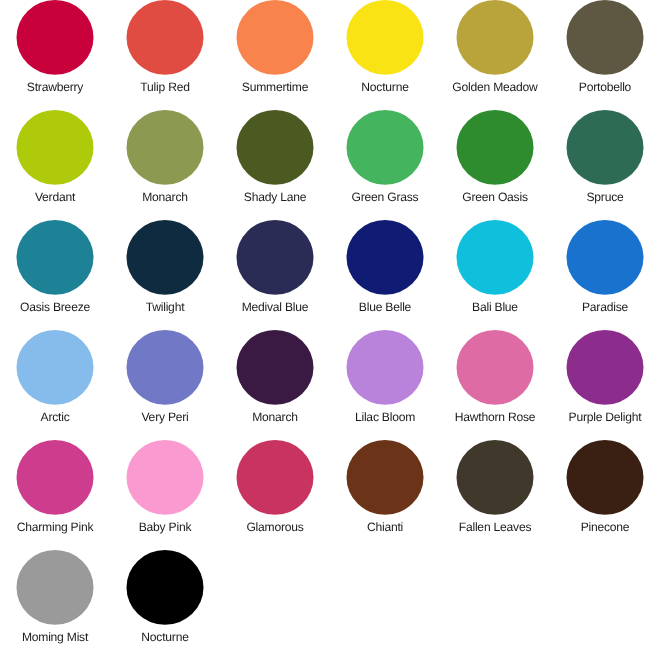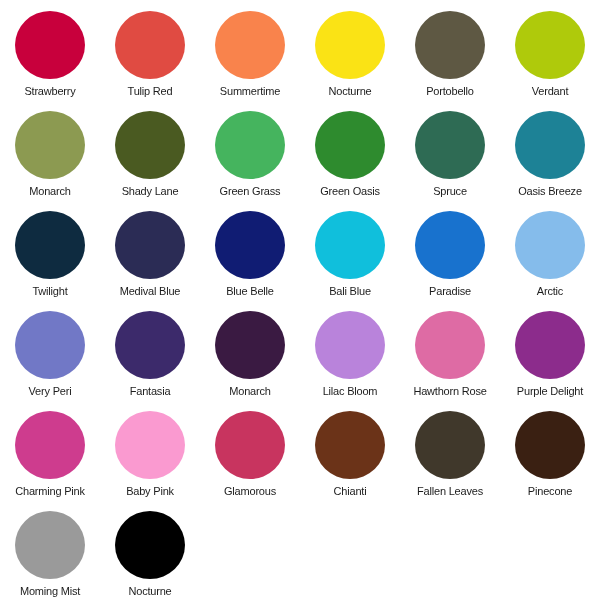--- a/index.html
+++ b/index.html
@@ -19,21 +19,20 @@
     display: grid;
     grid-template-columns: repeat(6, 1fr);
     grid-template-rows: repeat(6, 1fr);
     box-sizing: border-box;
   }
   .swatch-cell {
     display: flex;
     flex-direction: column;
     align-items: center;
     justify-content: flex-start;
-    padding-top: 11px;
     box-sizing: border-box;
   }
   .swatch-dot {
     width: 70px;
     height: 68px;
     border-radius: 50%;
     flex: none;
   }
   .swatch-label {
     margin-top: 6px;
@@ -58,20 +57,24 @@
       <div class="swatch-dot" style="background-color: rgb(224, 75, 66);"></div>
       <div class="swatch-label">Tulip Red</div>
     </div>
     <div class="swatch-cell">
       <div class="swatch-dot" style="background-color: rgb(249, 131, 76);"></div>
       <div class="swatch-label">Summertime</div>
     </div>
     <div class="swatch-cell">
       <div class="swatch-dot" style="background-color: rgb(250, 227, 21);"></div>
       <div class="swatch-label">Nocturne</div>
+    </div>
+    <div class="swatch-cell">
+      <div class="swatch-dot" style="background-color: rgb(185, 164, 60);"></div>
+      <div class="swatch-label">Golden Meadow</div>
     </div>
     <div class="swatch-cell">
       <div class="swatch-dot" style="background-color: rgb(94, 88, 67);"></div>
       <div class="swatch-label">Portobello</div>
     </div>
     <div class="swatch-cell">
       <div class="swatch-dot" style="background-color: rgb(175, 202, 11);"></div>
       <div class="swatch-label">Verdant</div>
     </div>
     <div class="swatch-cell">
@@ -120,24 +123,20 @@
     </div>
     <div class="swatch-cell">
       <div class="swatch-dot" style="background-color: rgb(133, 188, 235);"></div>
       <div class="swatch-label">Arctic</div>
     </div>
     <div class="swatch-cell">
       <div class="swatch-dot" style="background-color: rgb(113, 120, 198);"></div>
       <div class="swatch-label">Very Peri</div>
     </div>
     <div class="swatch-cell">
-      <div class="swatch-dot" style="background-color: rgb(60, 42, 107);"></div>
-      <div class="swatch-label">Fantasia</div>
-    </div>
-    <div class="swatch-cell">
       <div class="swatch-dot" style="background-color: rgb(58, 26, 66);"></div>
       <div class="swatch-label">Monarch</div>
     </div>
     <div class="swatch-cell">
       <div class="swatch-dot" style="background-color: rgb(185, 131, 219);"></div>
       <div class="swatch-label">Lilac Bloom</div>
     </div>
     <div class="swatch-cell">
       <div class="swatch-dot" style="background-color: rgb(222, 107, 164);"></div>
       <div class="swatch-label">Hawthorn Rose</div>

